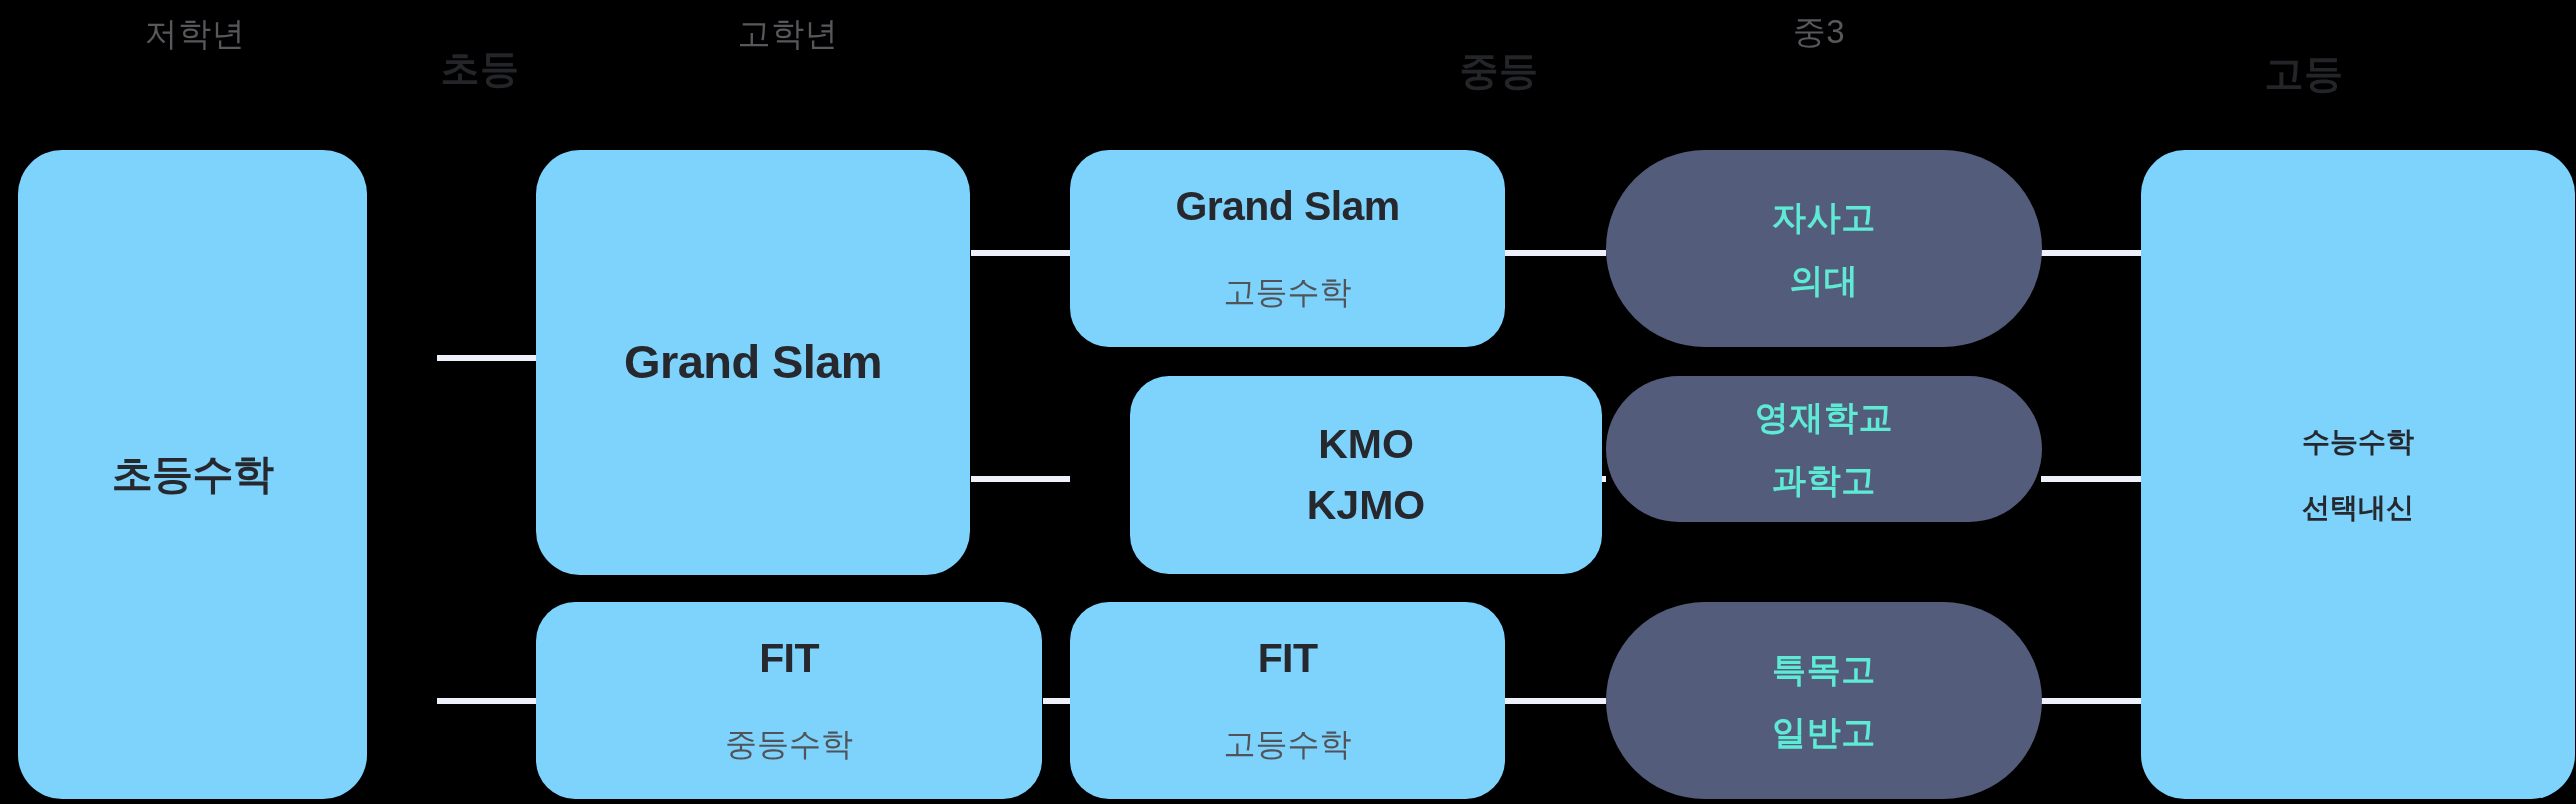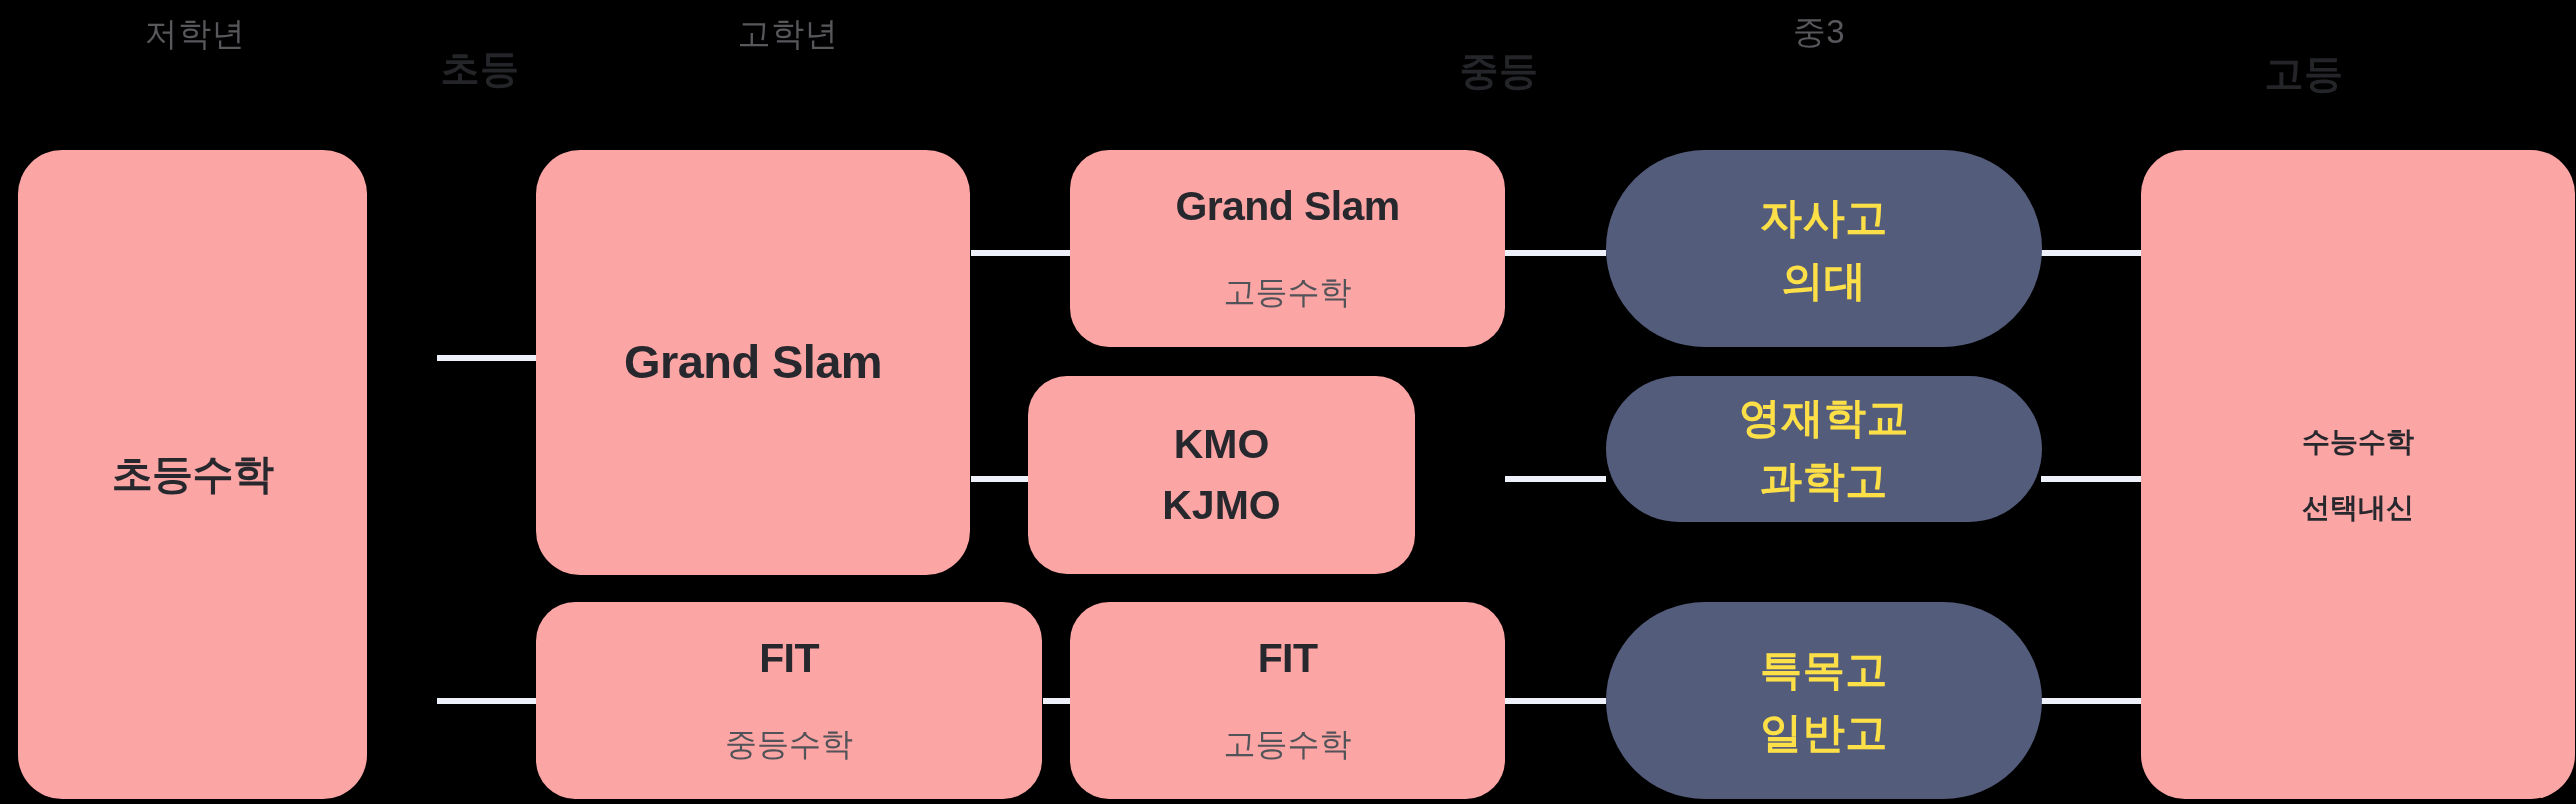--- a/index.html
+++ b/index.html
@@ -19,21 +19,21 @@
     color:#58585c;
     letter-spacing:0.6px;
   }
   .stage-label.level{
     font-weight:700;
     font-size:39px;
     color:#242529;
   }
   .card{
     position:absolute;
-    background:#fca5a5;
+    background:#7dd3fc;
     border-radius:39px;
     display:flex;
     flex-direction:column;
     align-items:center;
     justify-content:center;
     text-align:center;
   }
   .card.big{border-radius:44px;}
   .card .title{
     font-weight:700;
@@ -62,22 +62,22 @@
     position:absolute;
     background:#545c7b;
     border-radius:100px;
     display:flex;
     align-items:center;
     justify-content:center;
     text-align:center;
   }
   .pill .twoline{
     font-weight:700;
-    font-size:42px;
-    color:#fde047;
+    font-size:34px;
+    color:#5eead4;
     line-height:63px;
     letter-spacing:0.6px;
   }
   .connector{
     position:absolute;
     height:6px;
     background:#eef1fa;
   }
 </style>
 </head>
@@ -115,21 +115,21 @@
   <div class="card" style="left:536px;top:602px;width:506px;height:197px;">
     <div class="title">FIT</div>
     <div class="subtitle">중등수학</div>
   </div>
 
   <div class="card" style="left:1070px;top:150px;width:435px;height:197px;">
     <div class="title">Grand Slam</div>
     <div class="subtitle">고등수학</div>
   </div>
 
-  <div class="card" style="left:1028px;top:376px;width:387px;height:198px;">
+  <div class="card" style="left:1130px;top:376px;width:472px;height:198px;">
     <div class="twoline">
       <div>KMO</div>
       <div>KJMO</div>
     </div>
   </div>
 
   <div class="card" style="left:1070px;top:602px;width:435px;height:197px;">
     <div class="title">FIT</div>
     <div class="subtitle">고등수학</div>
   </div>

